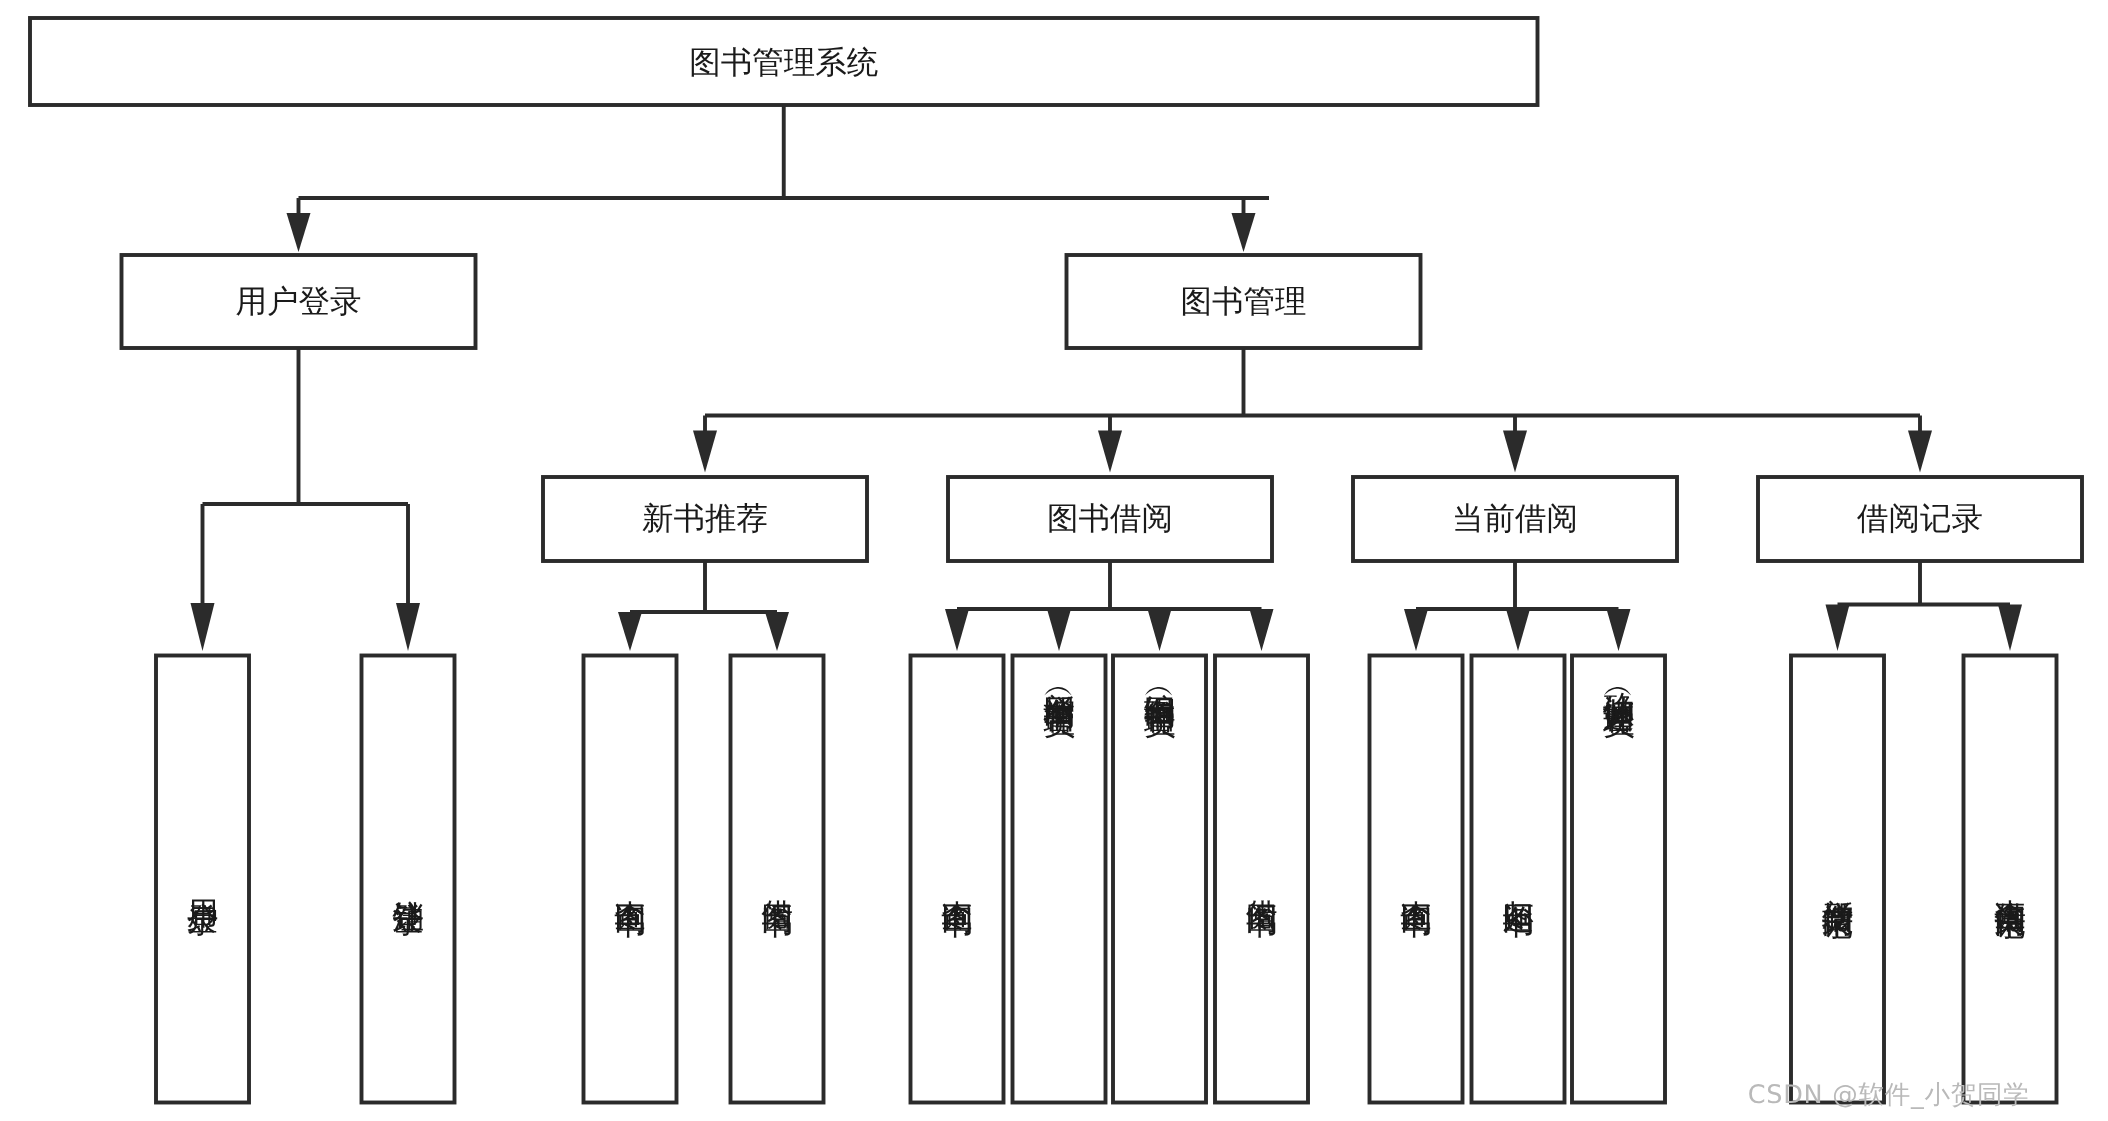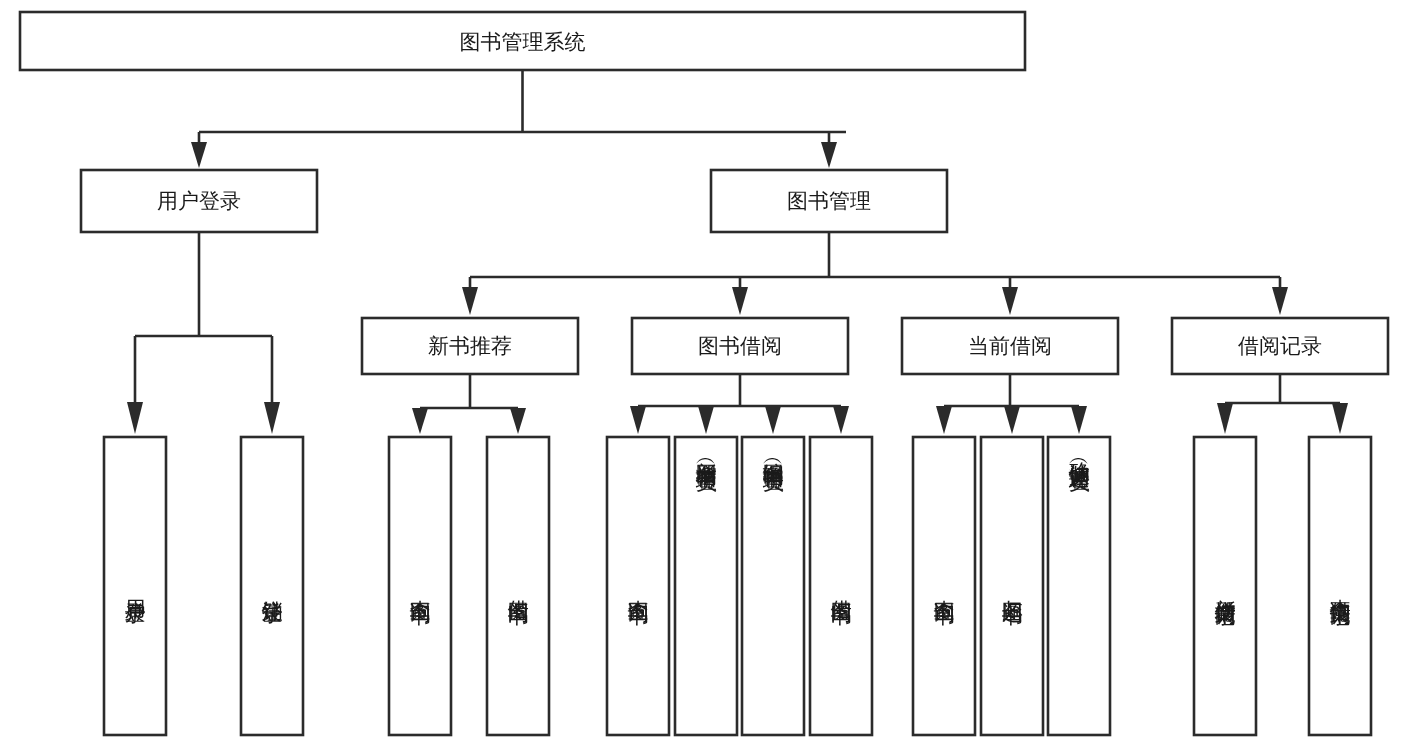--- a/index.html
+++ b/index.html
@@ -242,13 +242,14 @@
     <span class="vtext" style="margin-top:8px;">确认归还（管理员）</span>
   </div>
 
   <div class="vtext-wrap" style="left:1194px; top:437px; width:62px; height:298px;">
     <span class="vtext">新增借阅记录</span>
   </div>
   <div class="vtext-wrap" style="left:1309px; top:437px; width:62px; height:298px;">
     <span class="vtext">查询借阅记录</span>
   </div>
 
+  <div class="watermark">CSDN @软件_小贺同学</div>
 </div>
 
 </body></html>

